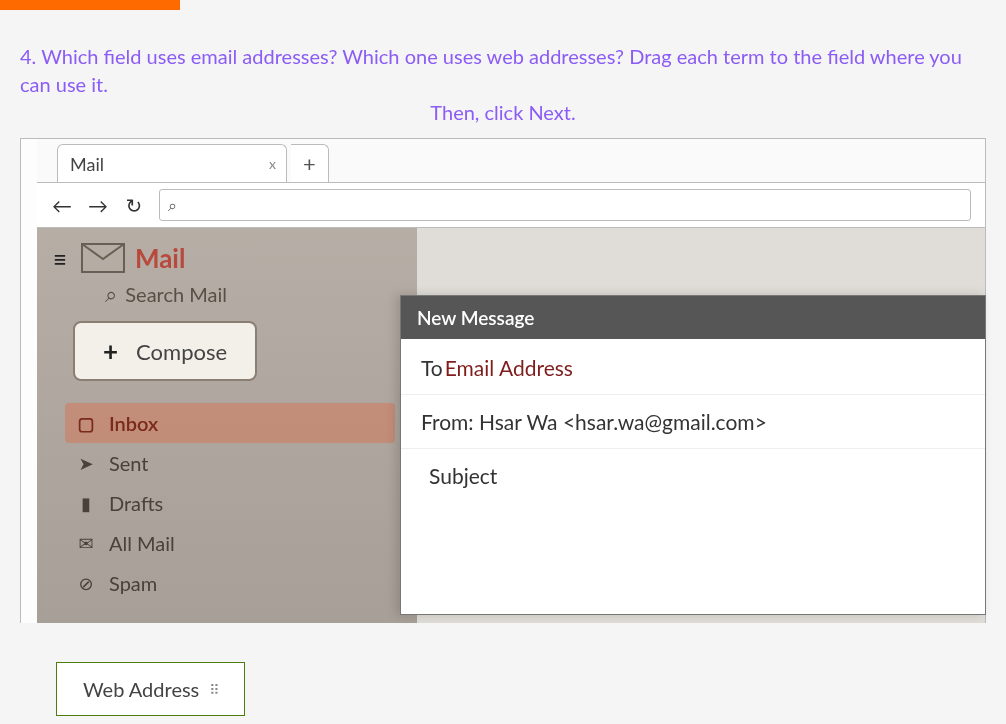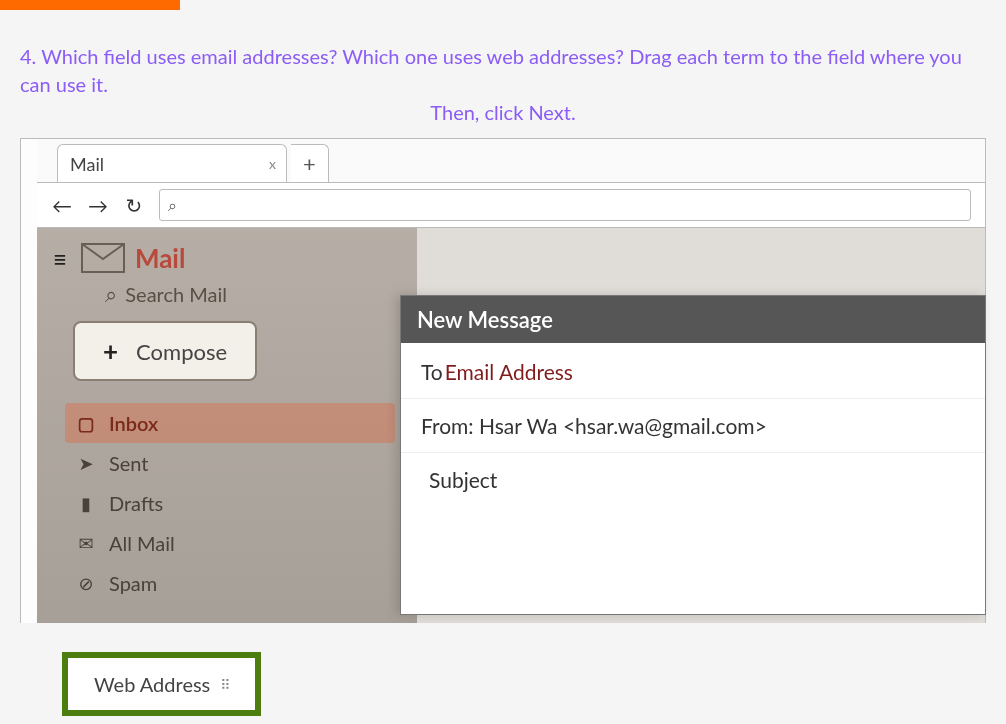--- a/index.html
+++ b/index.html
@@ -176,40 +176,40 @@
     left: 400px;
     right: 20px;
     height: 320px;
     border: 1px solid #777;
     background: #fff;
     box-shadow: -4px 0 10px rgba(0,0,0,.15);
   }
   .compose-header {
     background: #565656;
     color: #fff;
-    font-size: 22px;
+    font-size: 19px;
     font-weight: 600;
     padding: 10px 16px;
     border-bottom: 2px solid #fff;
   }
   .compose-row {
     padding: 14px 20px;
     font-size: 21px;
     color: #333;
     border-bottom: 1px solid #eee;
   }
   .compose-row.nolabelborder { border-bottom:none;padding-left:28px;}
   .compose-row .to-label{ margin-right:2px;}
   .compose-row .to-placeholder{ color:#7f1d1d;}
   .drag-term {
     position: absolute;
-    left: 62px;
+    left: 56px;
     bottom: 8px;
     background: #fff;
-    border: 6px solid #4d7c0f;
+    border: 1px solid #4d7c0f;
     padding: 14px 26px;
     font-size: 20px;
     color: #444;
     display:flex;
     align-items:center;
     gap:10px;
     cursor: grab;
   }
   .drag-term .grip { color:#888; font-size:14px; letter-spacing:-2px;}
   svg.envelope-svg { stroke:#6a5f55; fill:none; stroke-width:2;}

